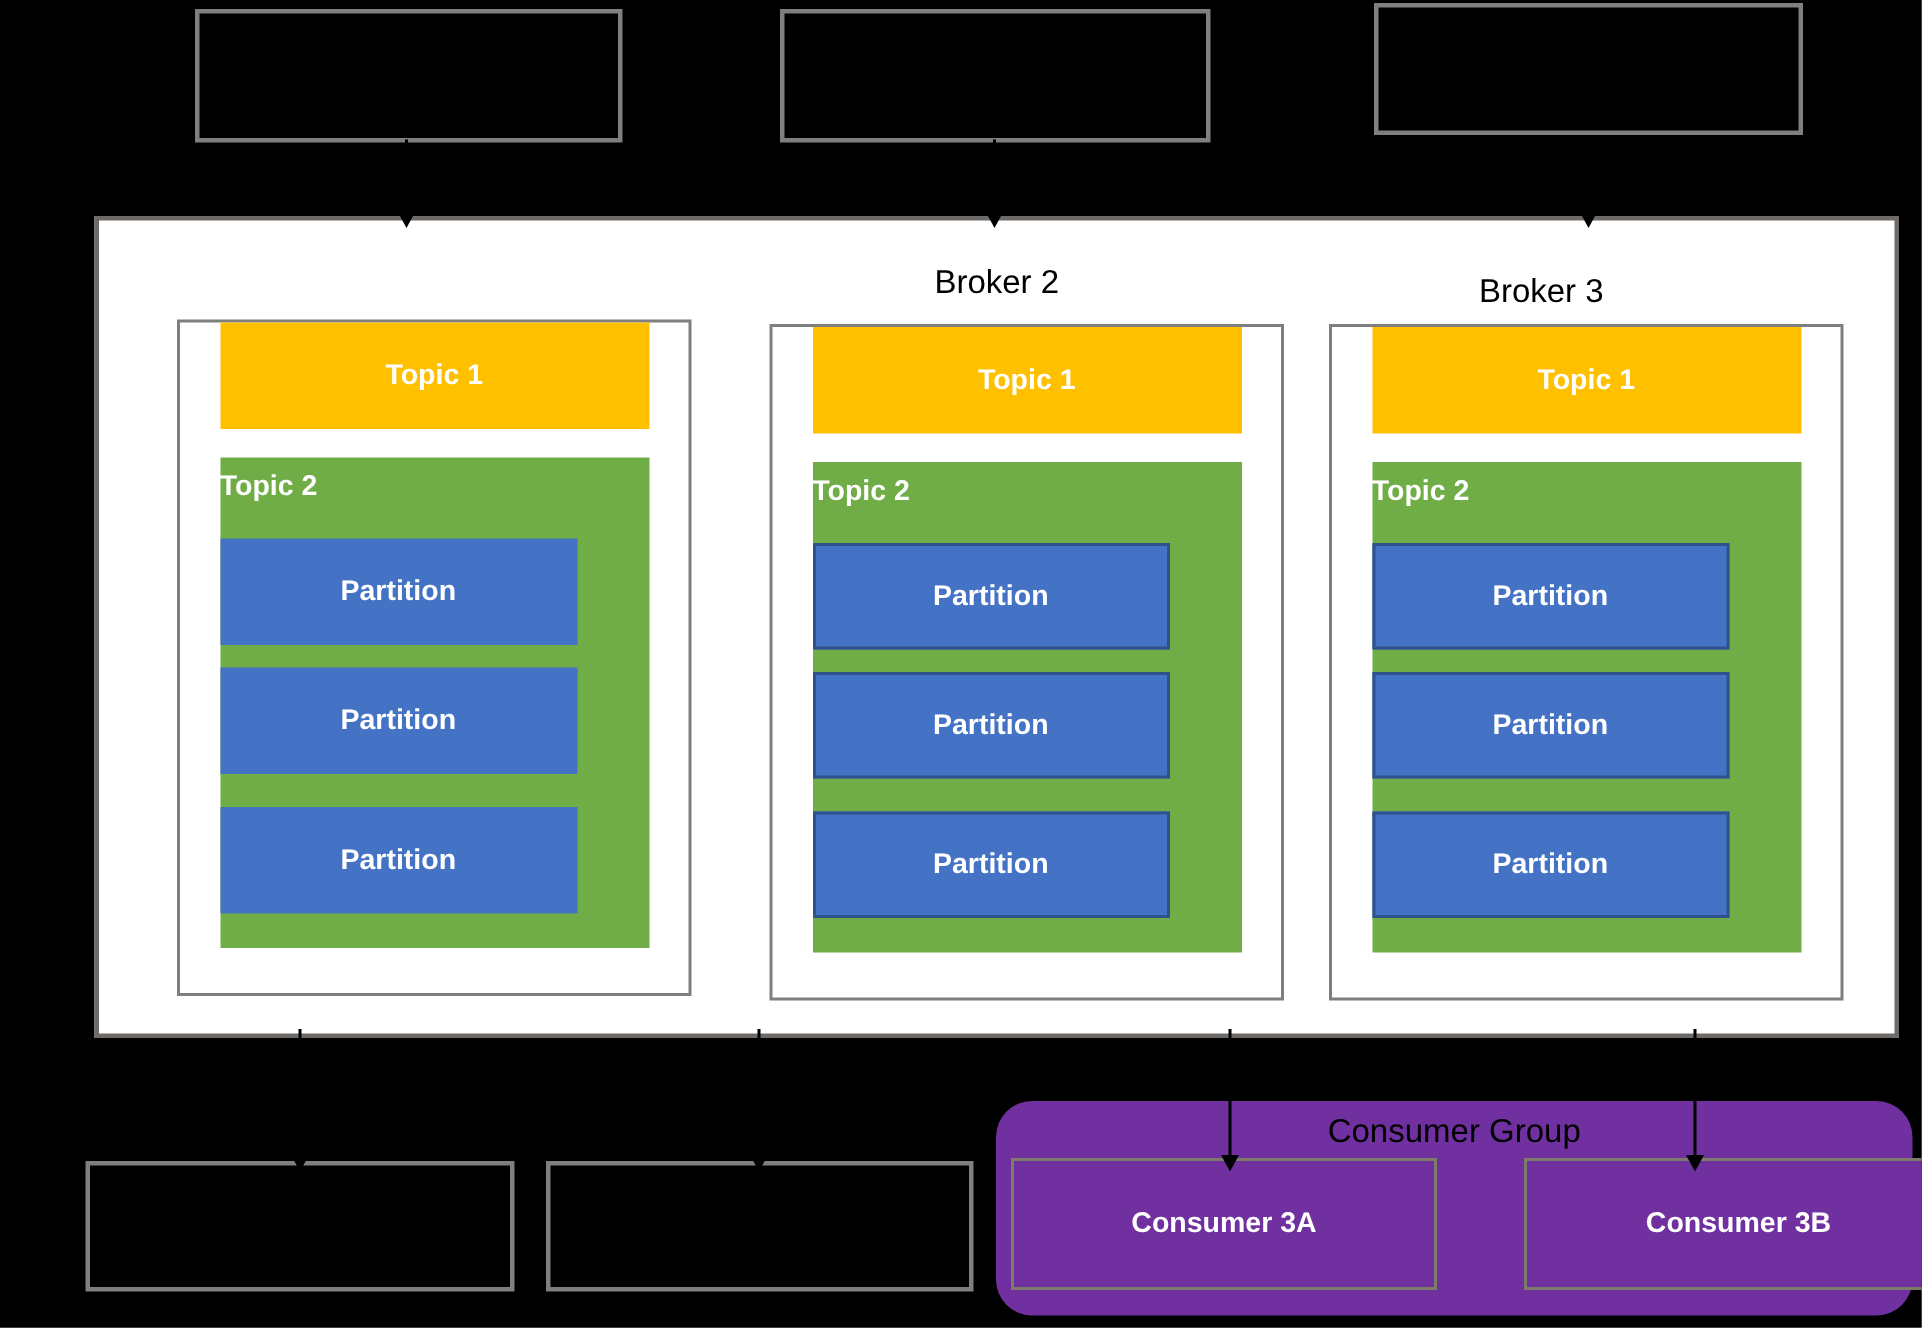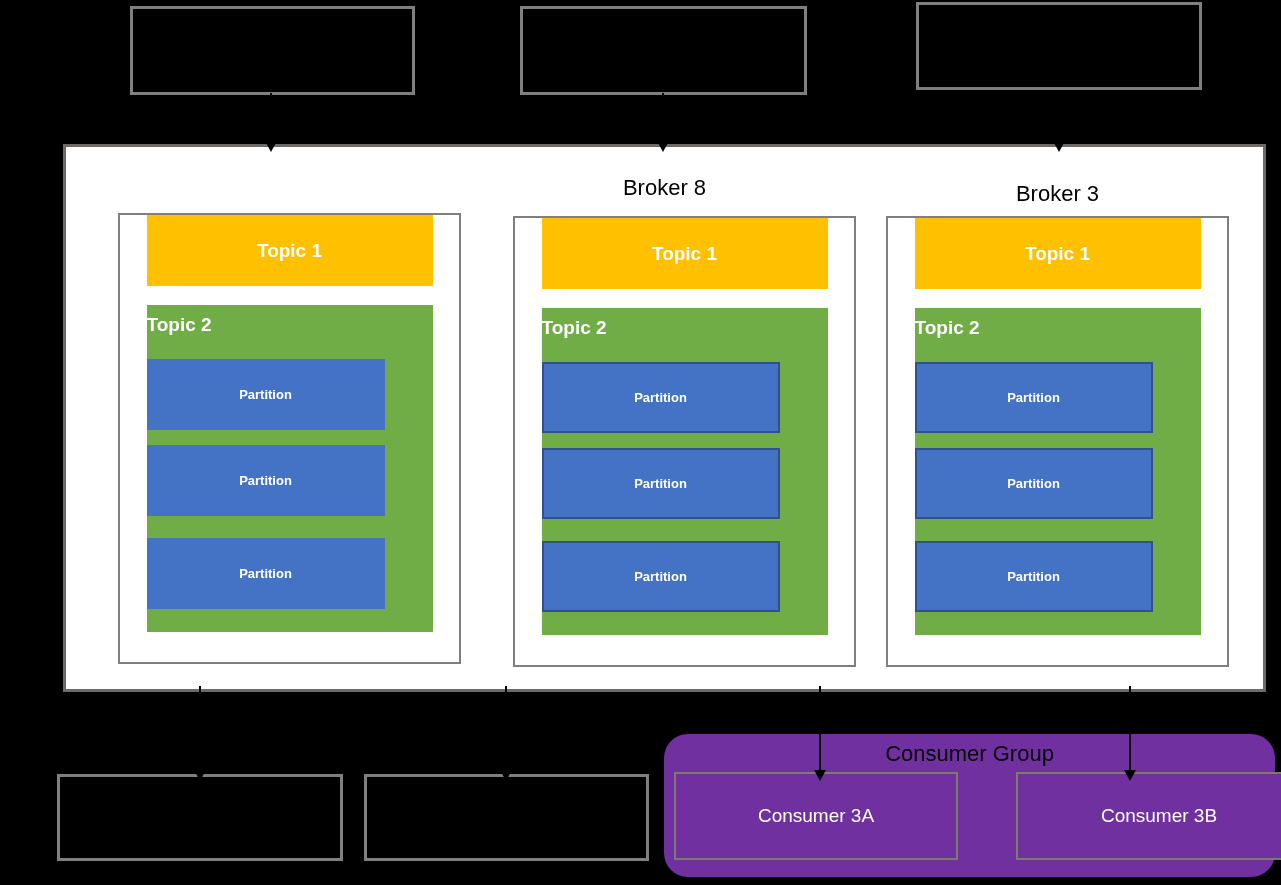--- a/index.html
+++ b/index.html
@@ -38,21 +38,21 @@
 
   .broker-label{
     position:absolute;
     width:343px;
     text-align:center;
     font-size:22px;
     color:var(--text_dark,#000);
   }
   #blabel1{left:98px;top:181px;}
   #blabel2{left:493px;top:175px;}
-  #blabel3{left:886px;top:181px;}
+  #blabel3{left:856px;top:181px;}
 
   .broker-box{
     position:absolute;
     width:343px;height:451px;
     background:var(--cluster_fill,#fff);
     border:2px solid var(--box_border_gray,#7F7F7F);
     box-sizing:border-box;
     display:flex;flex-direction:column;align-items:center;
   }
   #broker1{left:118px;top:213px;}
@@ -77,21 +77,21 @@
   .topic2-label{
     margin-top:5px;
     height:30px;line-height:30px;
     color:var(--text_light,#fff);
     font-weight:bold;font-size:19px;
   }
   .partition{
     width:238px;height:71px;
     background:var(--partition_fill,#4472C4);
     color:var(--text_light,#fff);
-    font-weight:bold;font-size:13px;
+    font-weight:bold;font-size:19px;
     display:flex;align-items:center;justify-content:center;
     box-sizing:border-box;
     flex:0 0 auto;
   }
   .bordered .partition{border:2px solid var(--partition_border,#2F528F);}
   .partition.p1{margin-top:19px;}
   .partition.p2{margin-top:15px;}
   .partition.p3{margin-top:22px;}
 
   
@@ -107,21 +107,21 @@
     font-size:22px;
     color:var(--text_dark,#000);
   }
   .consumer-sub{
     position:absolute;
     top:38px;height:88px;
     background:var(--consumer_group_fill,#7030A0);
     border:2px solid var(--consumer_box_border,#7E7B68);
     box-sizing:border-box;
     color:var(--text_light,#fff);
-    font-weight:normal;font-size:19px;
+    font-weight:bold;font-size:19px;
     display:flex;align-items:center;justify-content:center;
   }
   .sub-a{left:10px;width:284px;}
   .sub-b{left:320px;width:286px;margin-left:32px;}
 
   
   .arrow{
     position:absolute;
     width:2px;
     background:var(--arrow_color,#000);
@@ -150,21 +150,21 @@
 <body>
 
 <div class="stage">
 
   <div class="plain-box" id="pbox1"></div>
   <div class="plain-box" id="pbox2"></div>
   <div class="plain-box" id="pbox3"></div>
 
   <div class="cluster"></div>
 
-  <div class="broker-label" id="blabel2">Broker 8</div>
+  <div class="broker-label" id="blabel2">Broker 2</div>
   <div class="broker-label" id="blabel3">Broker 3</div>
 
   <div class="broker-box" id="broker1">
     <div class="topic1">Topic 1</div>
     <div class="topic2">
       <div class="topic2-label">Topic 2</div>
       <div class="partition p1">Partition</div>
       <div class="partition p2">Partition</div>
       <div class="partition p3">Partition</div>
     </div>

